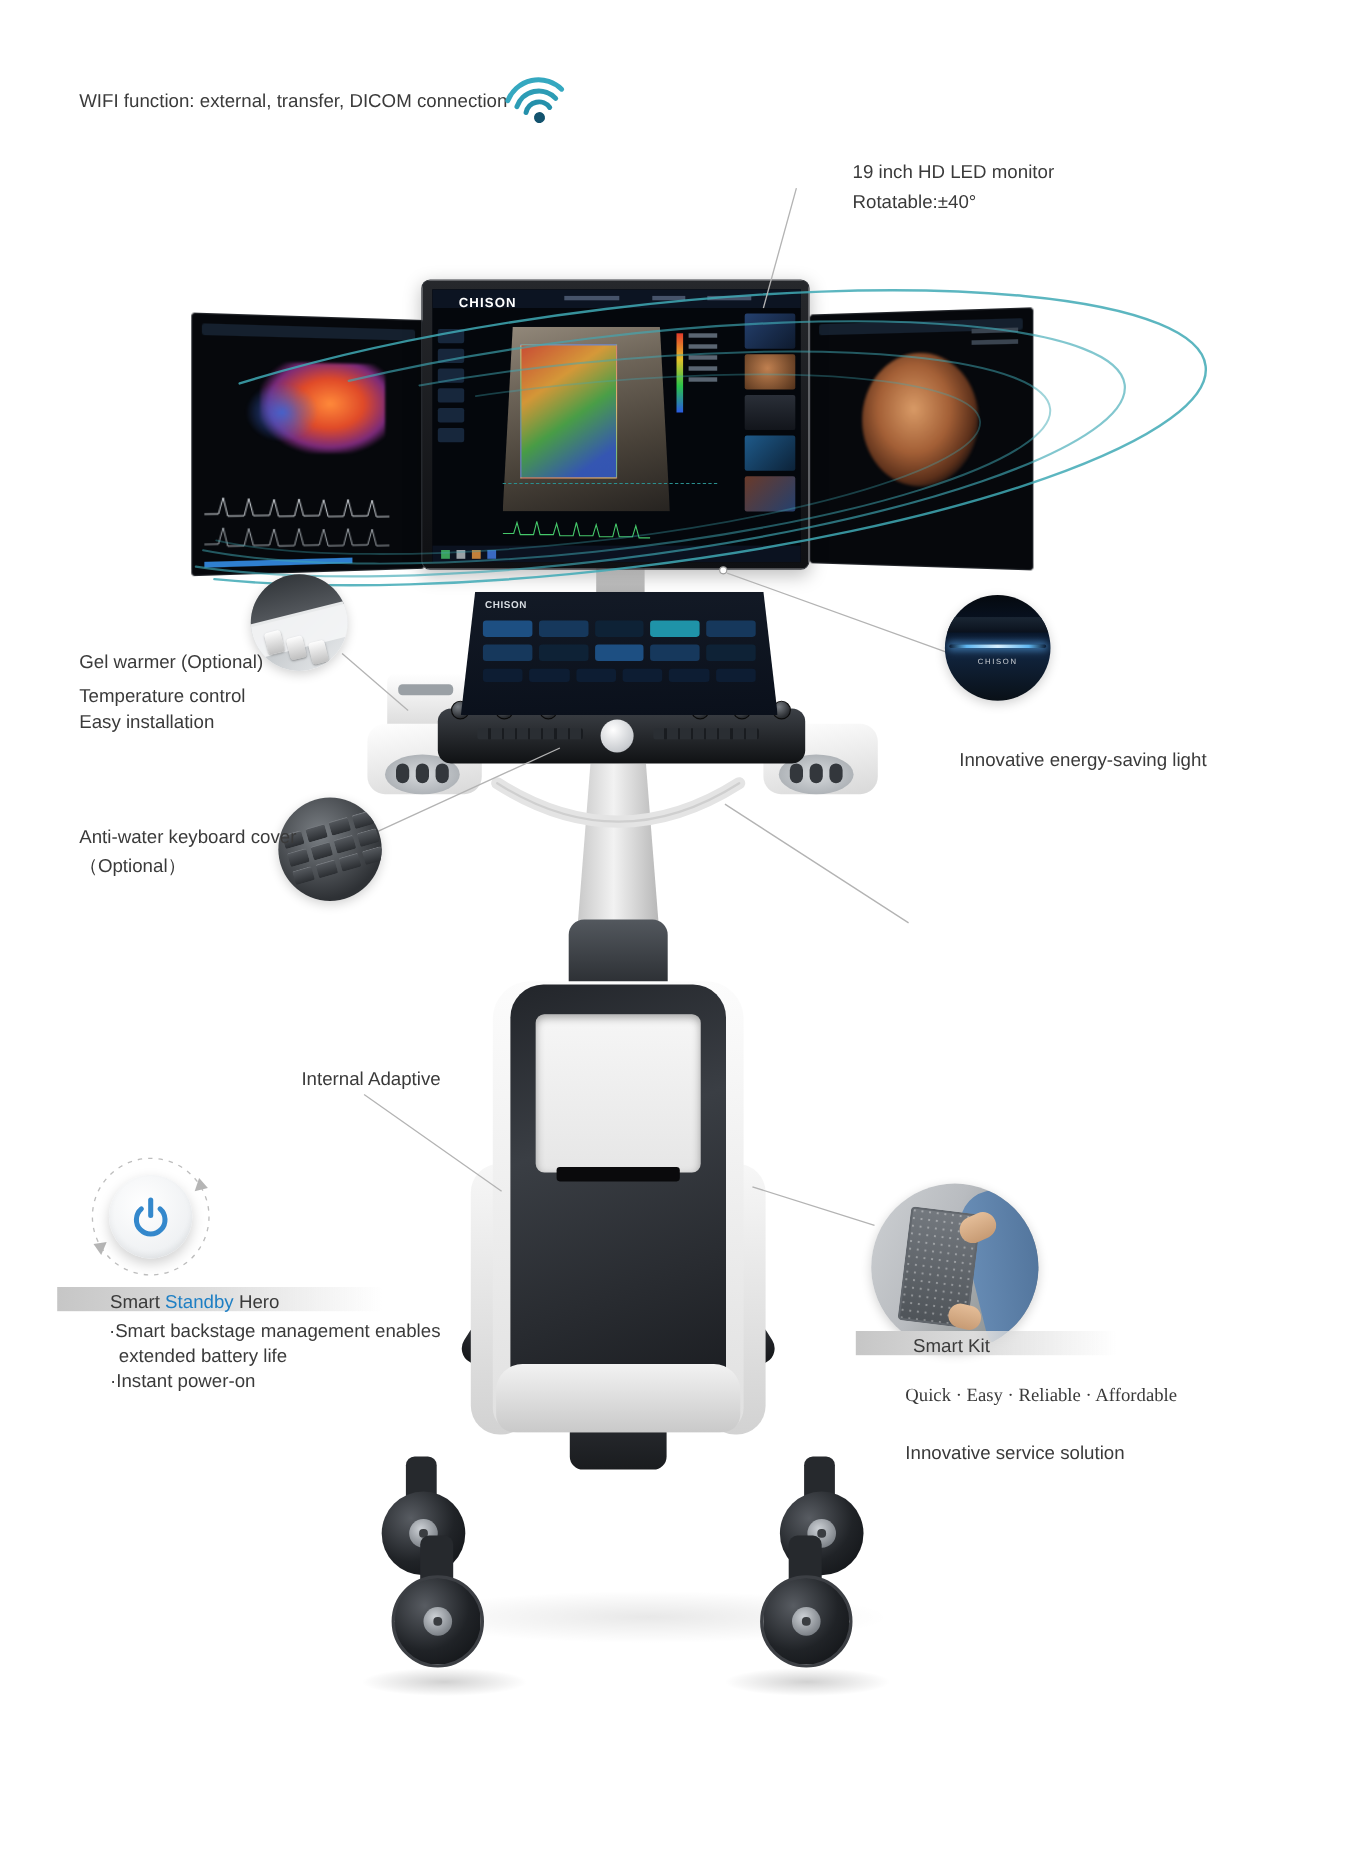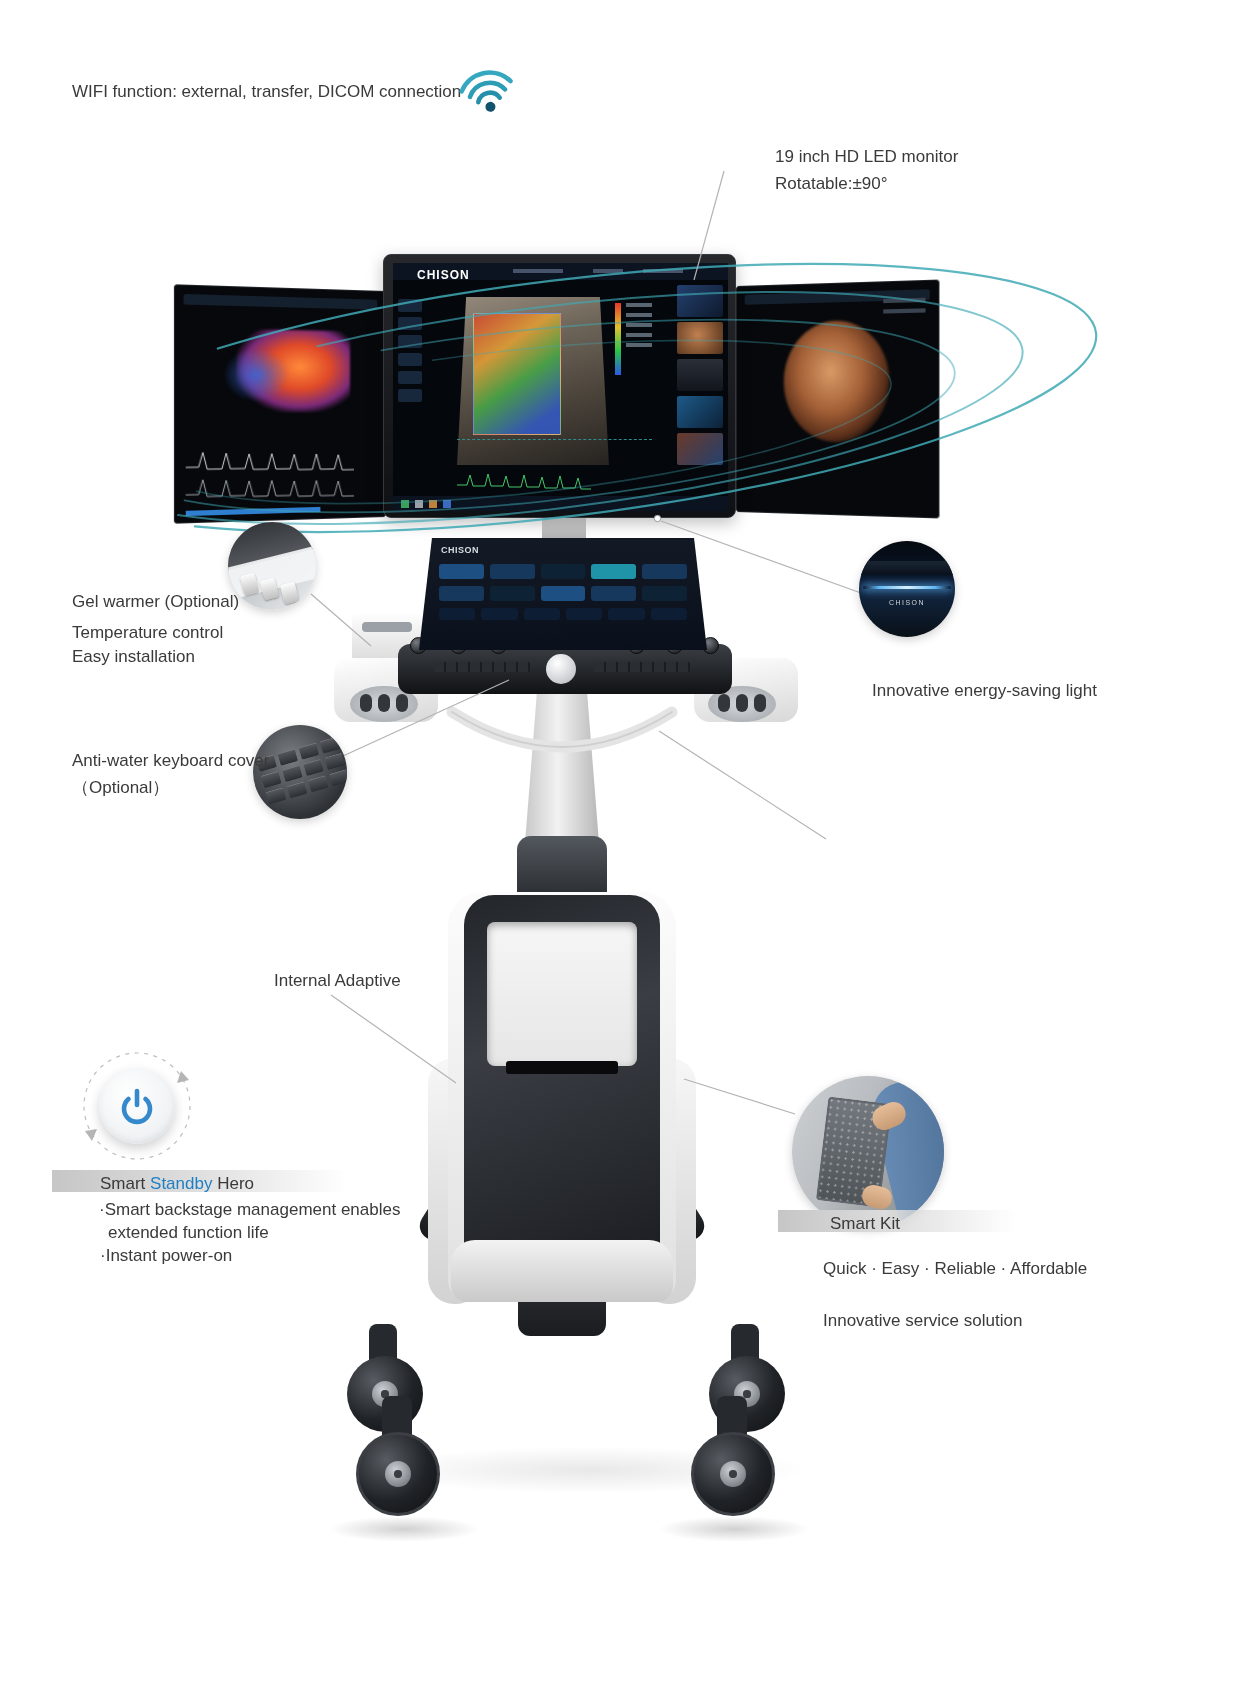--- a/index.html
+++ b/index.html
@@ -17,21 +17,21 @@
   .t-kb { left:28px; top:747px; line-height:27px; }
   .t-light { left:828px; top:678px; }
   .t-cp { left:828px; top:799px; line-height:25px; }
   .t-batt { left:230px; top:968px; }
   .t-standby-title { left:56px; top:1171px; }
   .t-standby-l1 { left:55px; top:1197px; }
   .t-standby-l2 { left:64px; top:1220px; }
   .t-standby-l3 { left:56px; top:1243px; }
   .t-hero-title { left:786px; top:1211px; }
   .t-hero-l1 { left:779px; top:1308px; }
-  .t-hero-l2 { left:779px; top:1256px; }
+  .t-hero-l2 { left:779px; top:1256px;font-family:Liberation Serif, serif; }
   .hl-bar { position:absolute; height:22px; background:linear-gradient(90deg,#c6c6c6 0%,#dcdcdc 45%,rgba(246,246,246,0) 100%); }
   .hl1 { left:52px; top:1170px; width:296px; }
   .hl2 { left:778px; top:1210px; width:237px; }
   .standby-blue { color:#1e7fc4; }
 
   
   .power-btn { position:absolute; left:99px; top:1068px; width:76px; height:76px; border-radius:50%;
     background:radial-gradient(circle at 40% 35%, #ffffff, #f0f2f4 65%, #dfe3e6);
     box-shadow:0 5px 12px rgba(0,0,0,.18), inset 0 -3px 6px rgba(0,0,0,.05);
     display:flex; align-items:center; justify-content:center; }
@@ -447,21 +447,21 @@
     <g transform="rotate(-12 37 40)">
       <path d="M 12 26 A 30 30 0 0 1 62 26" fill="none" stroke="#35a8c0" stroke-width="4.5" stroke-linecap="round"></path>
       <path d="M 19 33 A 21 21 0 0 1 55 33" fill="none" stroke="#2d9cb5" stroke-width="4.5" stroke-linecap="round"></path>
       <path d="M 26 40 A 12 12 0 0 1 48 40" fill="none" stroke="#2490ab" stroke-width="4.5" stroke-linecap="round"></path>
       <circle cx="37" cy="47" r="5" fill="#13536e"></circle>
     </g>
   </svg>
 
   <div class="label t-monitor">
     <div>19 inch HD LED monitor</div>
-    <div>Rotatable:±90°</div>
+    <div>Rotatable:±40°</div>
   </div>
 
   <div class="label t-gel-title">Gel warmer (Optional)</div>
   <div class="label t-gel-sub">
     <div>Temperature control</div>
     <div>Easy installation</div>
   </div>
 
   <div class="label t-kb">
     <div>Anti-water keyboard cover</div>
@@ -478,21 +478,21 @@
       <path d="M 13.5 15 A 13 13 0 1 0 30.5 15" fill="none" stroke="#3488cc" stroke-width="4.6" stroke-linecap="round"></path>
       <line x1="22" y1="7" x2="22" y2="21" stroke="#3488cc" stroke-width="4.6" stroke-linecap="round"></line>
     </svg>
   </div>
 
   <div class="hl-bar hl1"></div>
   <div class="label t-standby-title">
     <span>Smart </span><span class="standby-blue">Standby</span><span> Hero</span>
   </div>
   <div class="label t-standby-l1">·Smart backstage management enables</div>
-  <div class="label t-standby-l2">extended function life</div>
+  <div class="label t-standby-l2">extended battery life</div>
   <div class="label t-standby-l3">·Instant power-on</div>
 
   <div class="hl-bar hl2"></div>
   <div class="label t-hero-title">Smart Kit</div>
   <div class="label t-hero-l1">Innovative service solution</div>
   <div class="label t-hero-l2">Quick · Easy · Reliable · Affordable</div>
 
 </div>
 
 </body></html>

